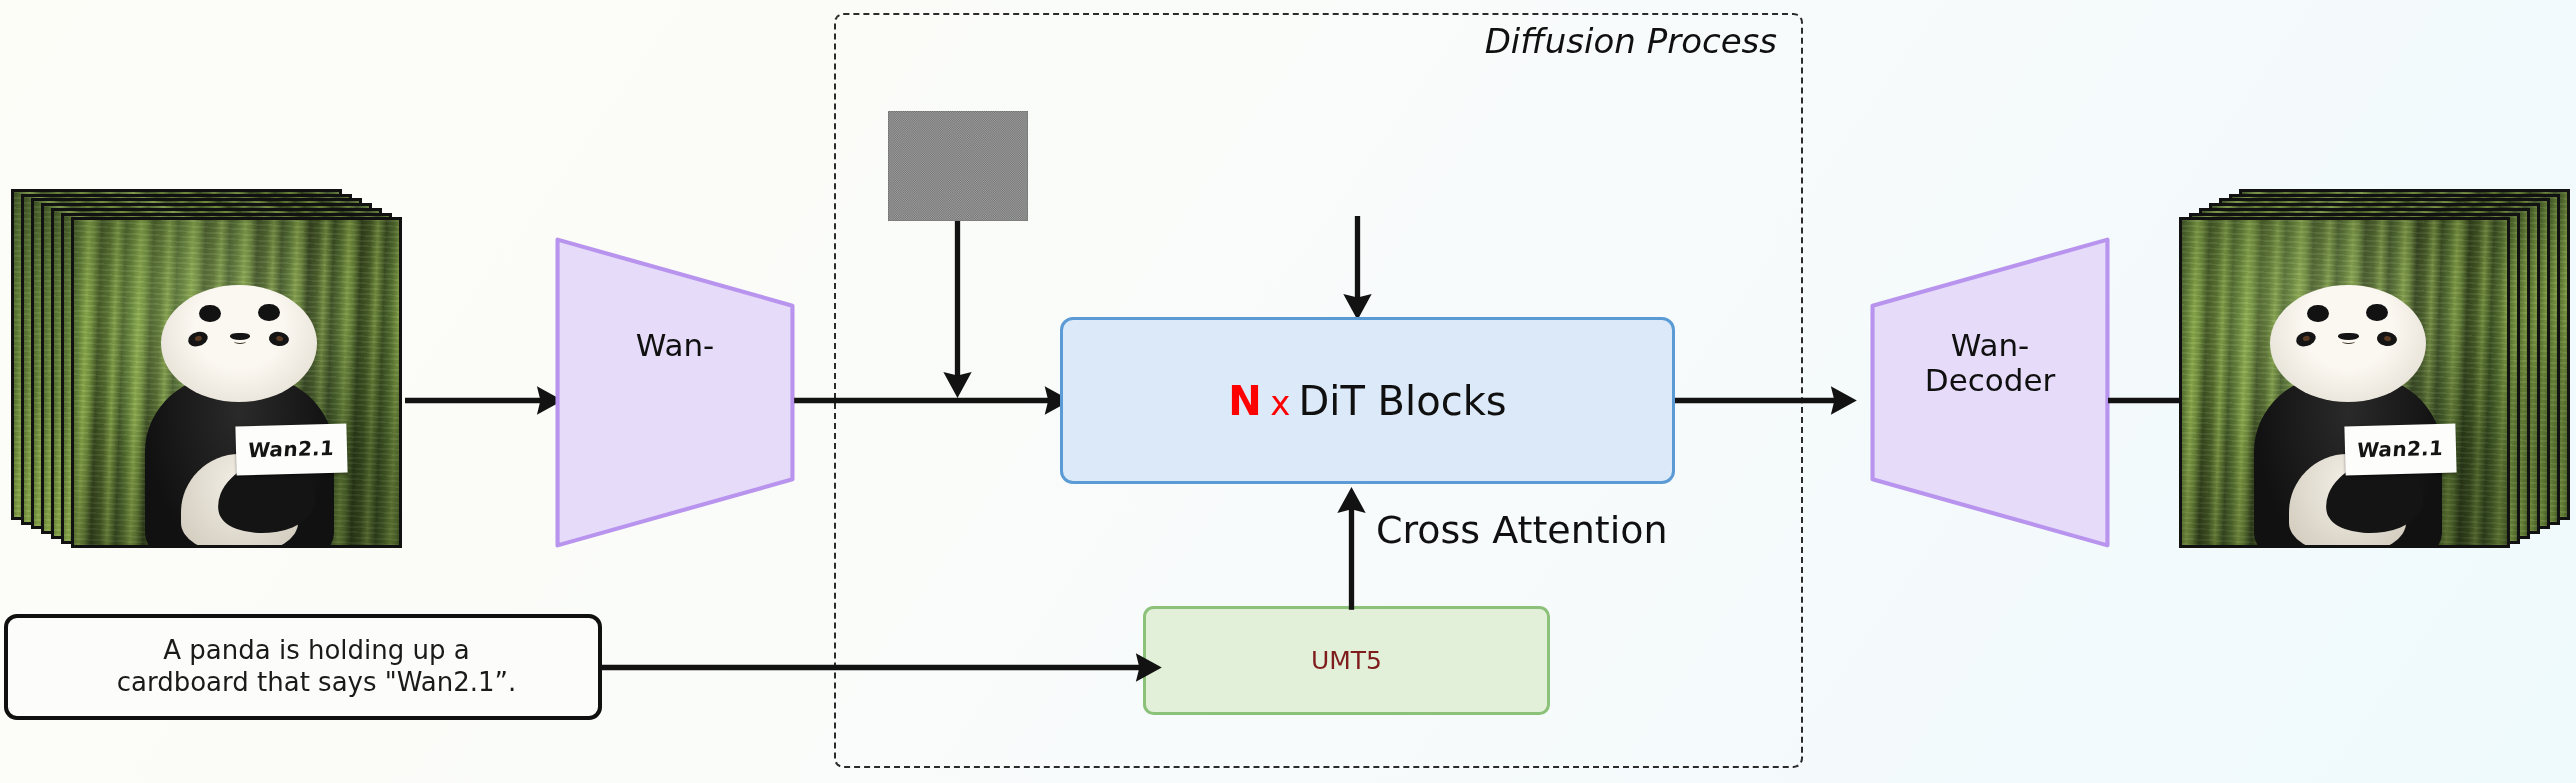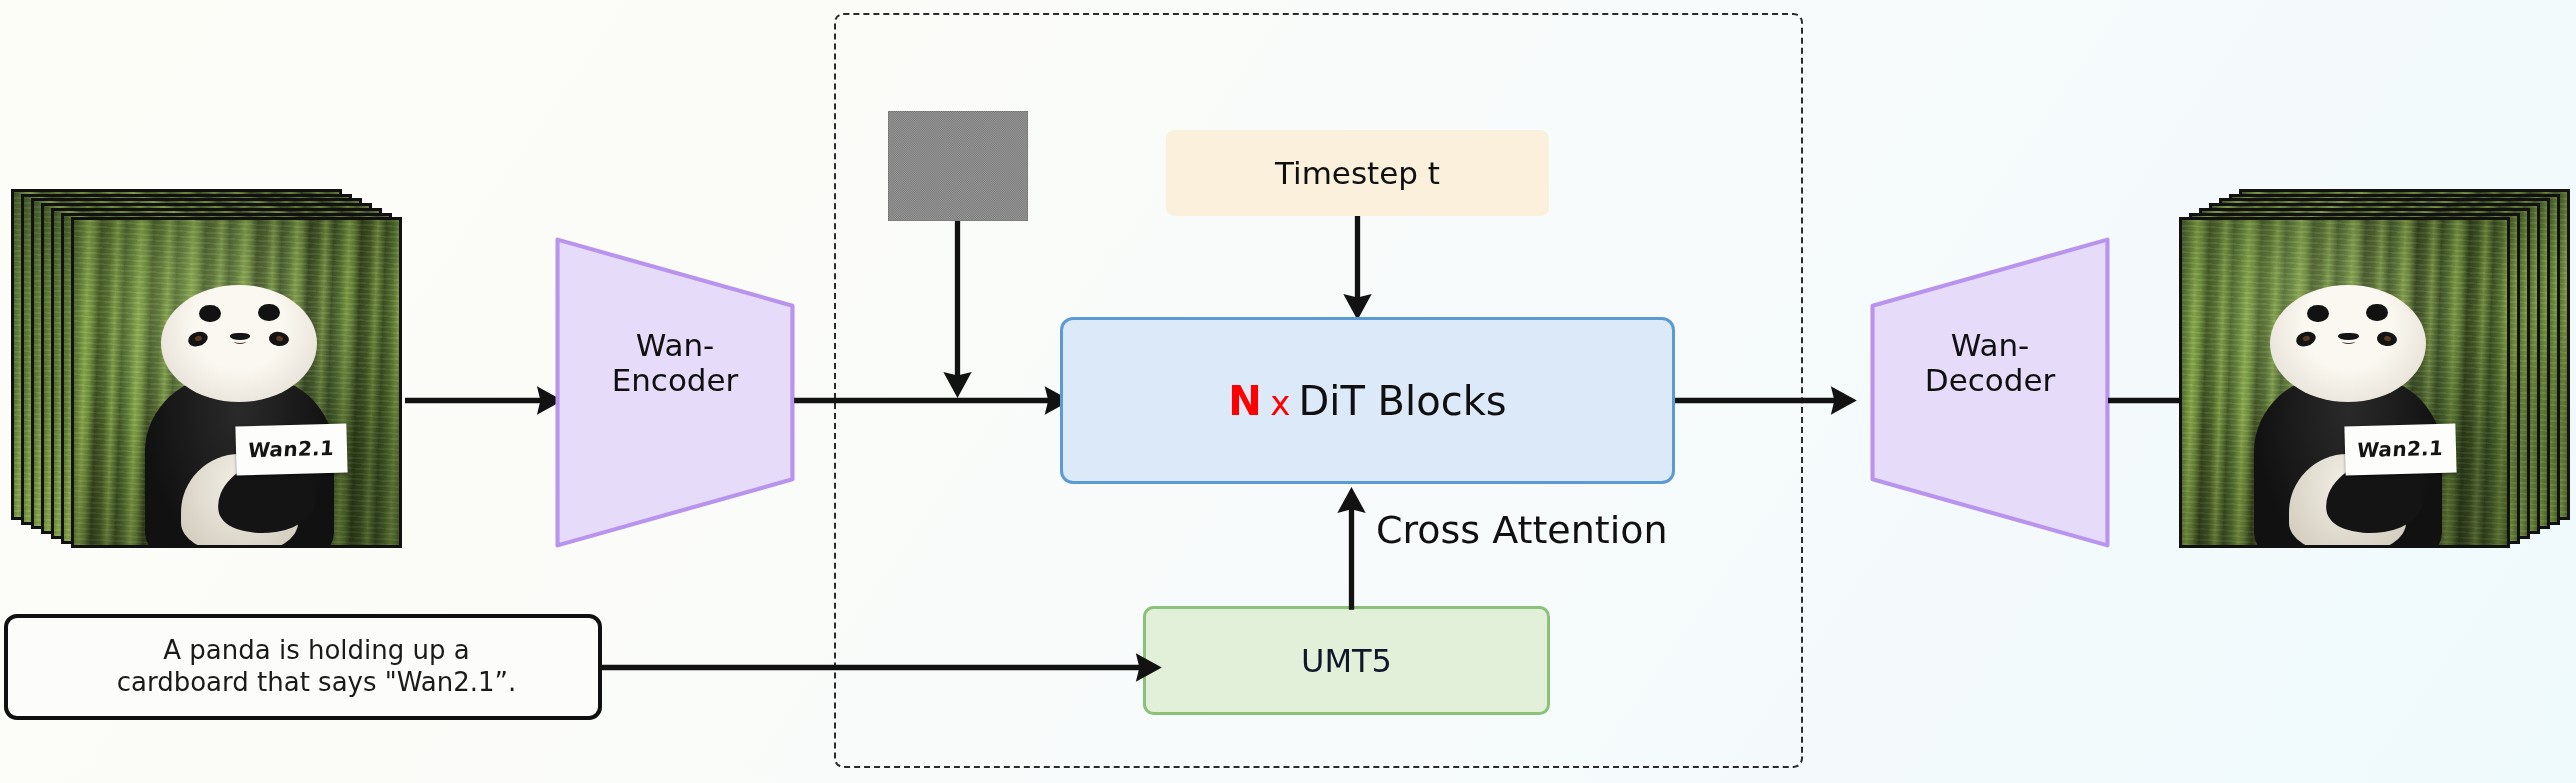--- a/index.html
+++ b/index.html
@@ -68,20 +68,22 @@
   .dashbox{position:absolute;box-sizing:border-box;border:2.4px dashed #2b2b2b;border-radius:9.4px;}
 
   svg{display:block;overflow:visible;}
 </style>
 </head>
 <body>
 
 <div id="stage">
 
   <div class="dashbox" style="left:834px;top:13px;width:969px;height:755px;"></div>
+  <div class="abs" style="left:1417px;top:20.7px;width:360px;text-align:right;font-style:italic;font-size:34px;color:#101010;
+              font-family:'DejaVu Sans','Liberation Sans',sans-serif;">Diffusion Process</div>
 
   <div class="stack" style="left:10.6px;top:189px;width:402px;height:378px;">
     <div class="frame" style="left:0px;  top:0px;  width:331px;height:331px;">
         <div class="bamboo"></div>
       </div>
     <div class="frame" style="left:10px; top:4.7px; width:331px;height:331px;">
         <div class="bamboo"></div>
       </div>
     <div class="frame" style="left:20px; top:9.4px;width:331px;height:331px;">
         <div class="bamboo"></div>
@@ -124,21 +126,20 @@
   <svg class="abs" style="left:405px;top:381px;" width="159" height="39" viewBox="0 0 270 66">
     <line x1="0" y1="33" x2="236" y2="33" stroke="#121212" stroke-width="9"></line>
     <polygon points="268,33 224,9 230,33 224,57" fill="#121212"></polygon>
   </svg>
 
   <svg class="trapz" style="left:554px;top:236px;" width="242" height="313" viewBox="0 0 410 530">
     <polygon points="6,6 404,118 404,412 6,524" fill="#e6dcfa" stroke="#b894ee" stroke-width="7" stroke-linejoin="round"></polygon>
   </svg>
   <div class="abs" style="left:554px;top:328px;width:242px;text-align:center;line-height:1.12;font-size:31px;color:#101010;">
     <div>Wan-</div>
-    <div>Encoder</div>
   </div>
 
   <svg class="abs" style="left:794px;top:381px;" width="278" height="39" viewBox="0 0 470 66">
     <line x1="0" y1="33" x2="436" y2="33" stroke="#121212" stroke-width="9"></line>
     <polygon points="468,33 424,9 430,33 424,57" fill="#121212"></polygon>
   </svg>
 
   <div class="noise" style="left:888px;top:111px;width:140px;height:110px;
               background-color:#8d8d8d;
               background-image:
@@ -147,42 +148,39 @@
                 repeating-conic-gradient(#7d7d7d 0% 25%, #9b9b9b 0% 50%);
               background-size:1.8px 1.8px, 3px 3px, 1.2px 1.2px;
               background-position:0 0, 0.6px 1.2px, 1.2px 0.6px;
               box-shadow:inset 0 0 0 0.6px rgba(0,0,0,.15);"></div>
 
   <svg class="abs" style="left:938px;top:221px;" width="39" height="177" viewBox="0 0 66 300">
     <line x1="33" y1="0" x2="33" y2="268" stroke="#121212" stroke-width="9"></line>
     <polygon points="33,300 9,256 33,262 57,256" fill="#121212"></polygon>
   </svg>
 
-  <div class="rbox" style="left:1166px;top:130px;width:383px;height:86px;background:#faf0dc;border-radius:8.3px;">
-    <span style="font-size:31px;color:#101010;">Timestep t</span>
-  </div>
 
   <svg class="abs" style="left:1338px;top:216px;" width="39" height="104" viewBox="0 0 66 176">
     <line x1="33" y1="0" x2="33" y2="144" stroke="#121212" stroke-width="9"></line>
     <polygon points="33,176 9,132 33,138 57,132" fill="#121212"></polygon>
   </svg>
 
   <div class="rbox" style="left:1060px;top:317px;width:615px;height:167px;background:#dce9f8;border:3px solid #5b9bd5;border-radius:13px;">
     <span style="font-size:40px;color:#101010;white-space:nowrap;text-align:right;">
       <b style="color:#ff0000;">N</b><span style="color:#ff0000;font-size:34px;padding:0 8.3px;">x</span><span>DiT Blocks</span>
     </span>
   </div>
 
   <svg class="abs" style="left:1675px;top:381px;" width="183" height="39" viewBox="0 0 310 66">
     <line x1="0" y1="33" x2="276" y2="33" stroke="#121212" stroke-width="9"></line>
     <polygon points="308,33 264,9 270,33 264,57" fill="#121212"></polygon>
   </svg>
 
   <div class="rbox" style="left:1143px;top:606px;width:407px;height:109px;background:#e2f0da;border:3px solid #8bc178;border-radius:10.6px;">
-    <span style="font-size:32px;color:#0f172a;">UMT5</span>
+    <span style="font-size:25px;color:#7f1d1d;">UMT5</span>
   </div>
 
   <svg class="abs" style="left:1332px;top:482px;" width="39" height="128" viewBox="0 0 66 216">
     <line x1="33" y1="216" x2="33" y2="40" stroke="#121212" stroke-width="9"></line>
     <polygon points="33,8 9,52 33,46 57,52" fill="#121212"></polygon>
   </svg>
   <div class="abs" style="left:1376px;top:508px;font-size:38px;color:#101010;white-space:nowrap;">Cross Attention</div>
 
   <div class="rbox" style="left:3.5px;top:614px;width:598px;height:106px;background:#fcfcfa;border:4.1px solid #101010;border-radius:13px;padding-left:28px;">
     <div style="line-height:1.22;font-size:26px;color:#1a1a1a;">

